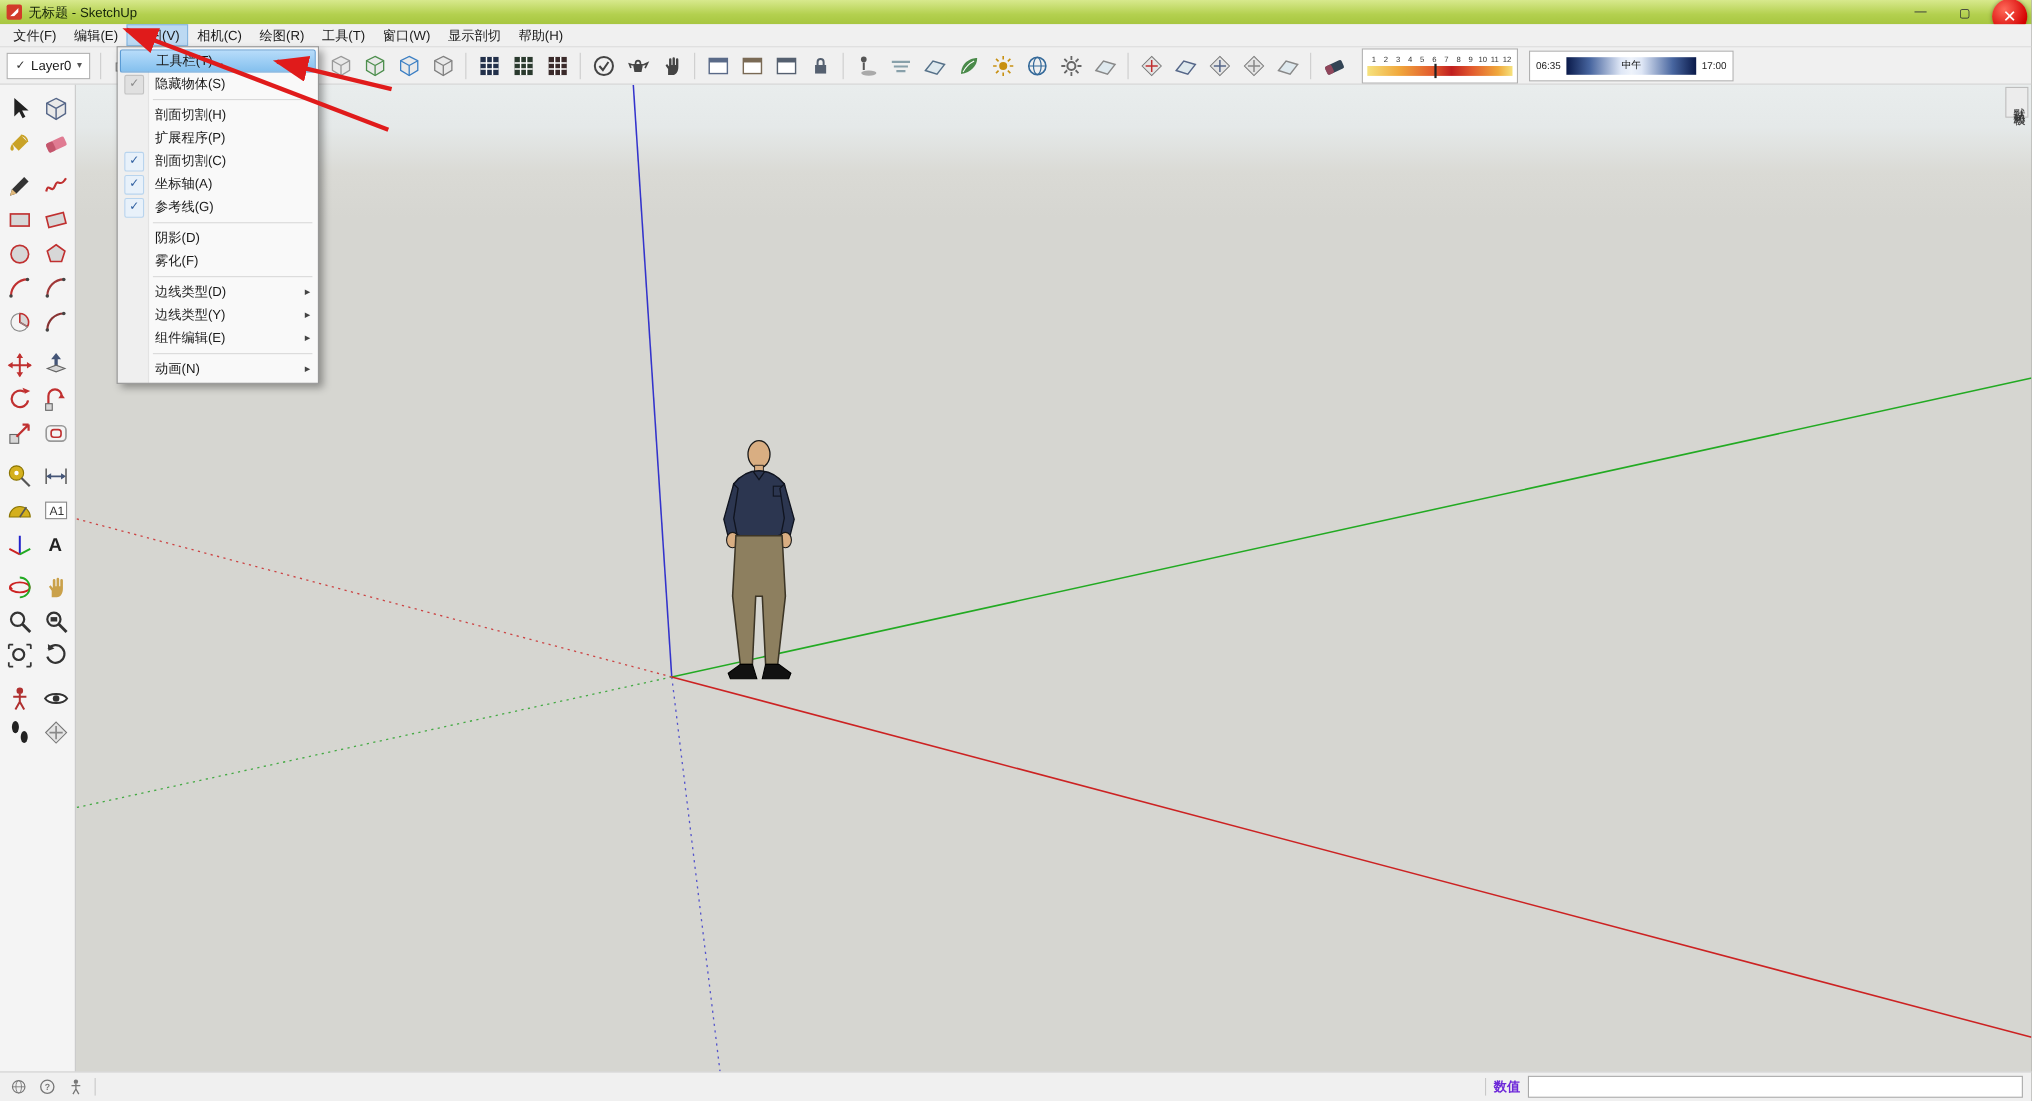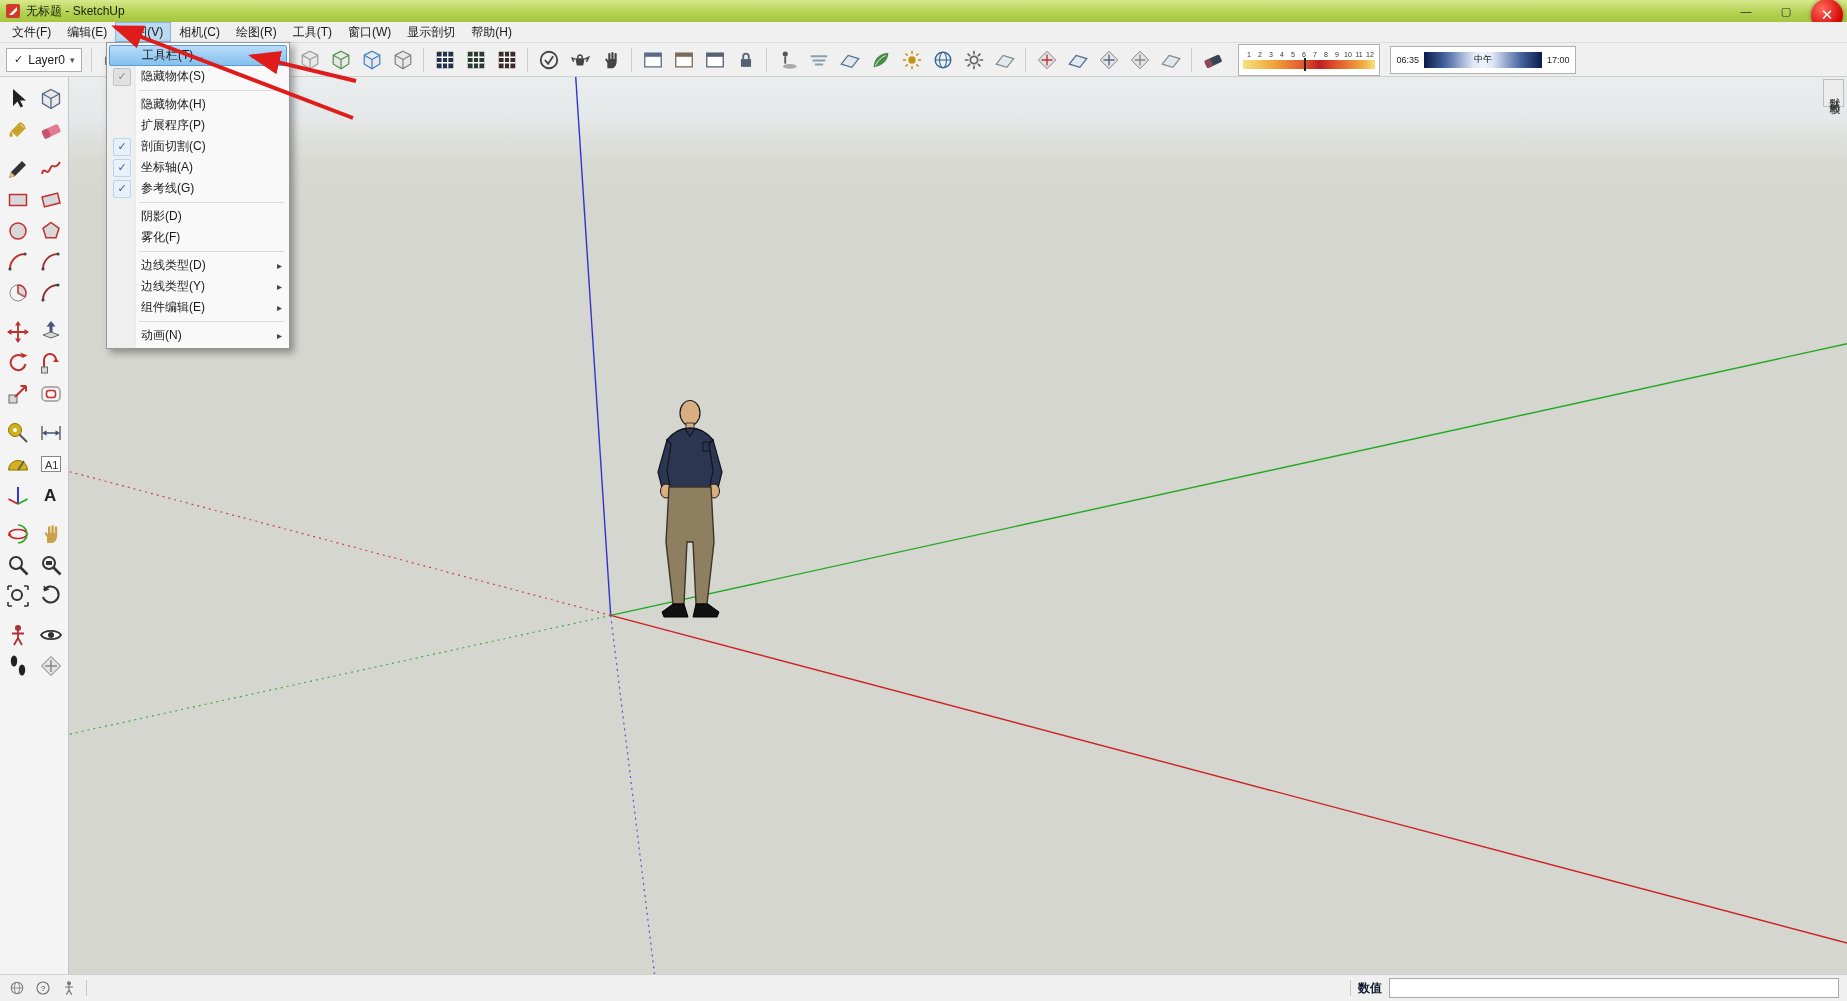--- a/index.html
+++ b/index.html
@@ -54,21 +54,21 @@
   #panel-tab{position:absolute;top:2px;right:3px;width:17px;padding:9px 1px;background:#ececec;border:1px solid #bdbdbd;
     writing-mode:vertical-rl;font-size:11px;color:#333;letter-spacing:2px;text-align:center;}
   
   #statusbar{position:absolute;left:0;bottom:0;right:0;height:26px;background:#f0f0f0;border-top:1px solid #cfcfcf;
     display:flex;align-items:center;padding:0 8px;gap:9px;}
   #status-icons{display:flex;align-items:center;gap:9px;}
   .sbtn{width:17px;height:17px;display:flex;align-items:center;justify-content:center;}
   .sbtn svg{width:16px;height:16px;}
   .sb-divider{width:1px;height:16px;background:#c8c8c8;}
   #measure-wrap{margin-left:auto;display:flex;align-items:center;gap:7px;}
-  #measure-label{font-weight:bold;color:#0f172a;}
+  #measure-label{font-weight:bold;color:#6d28d9;}
   #measure-input{width:440px;height:18px;border:1px solid #a9a9a9;background:#fff;outline:none;font-size:12px;padding:0 4px;}
   
   #view-menu{position:absolute;left:106px;top:42px;width:178px;background:#f9f9f9;border:1px solid #979797;
     box-shadow:4px 4px 7px rgba(0,0,0,.35);padding:2px;z-index:50;
     background:linear-gradient(90deg,#efefef 0,#efefef 27px,#e3e3e3 28px,#f9f9f9 29px);}
   .vm-item{display:flex;align-items:center;height:21px;padding-right:5px;}
   .vm-item.hl{background:linear-gradient(#b7dcfa,#84c0ee);border:1px solid #5a9bd5;border-radius:2px;height:19px;}
   .vm-gutter{width:26px;flex:0 0 auto;display:flex;align-items:center;justify-content:center;}
   .chk{width:16px;height:16px;line-height:15px;text-align:center;font-size:11px;font-weight:bold;
     color:#2f5fa0;background:#e8f1fa;border:1px solid #b8d4ee;border-radius:2px;}
@@ -810,21 +810,21 @@
       </div>
       <div class="vm-item">
         <span class="vm-gutter">
           <span class="chk gray">✓</span>
         </span>
         <span class="vm-label">隐藏物体(S)</span>
       </div>
       <div class="vm-sep"></div>
       <div class="vm-item">
         <span class="vm-gutter"></span>
-        <span class="vm-label">隐藏物体(H)</span>
+        <span class="vm-label">剖面切割(H)</span>
       </div>
       <div class="vm-item">
         <span class="vm-gutter"></span>
         <span class="vm-label">扩展程序(P)</span>
       </div>
       <div class="vm-item">
         <span class="vm-gutter">
           <span class="chk">✓</span>
         </span>
         <span class="vm-label">剖面切割(C)</span>

